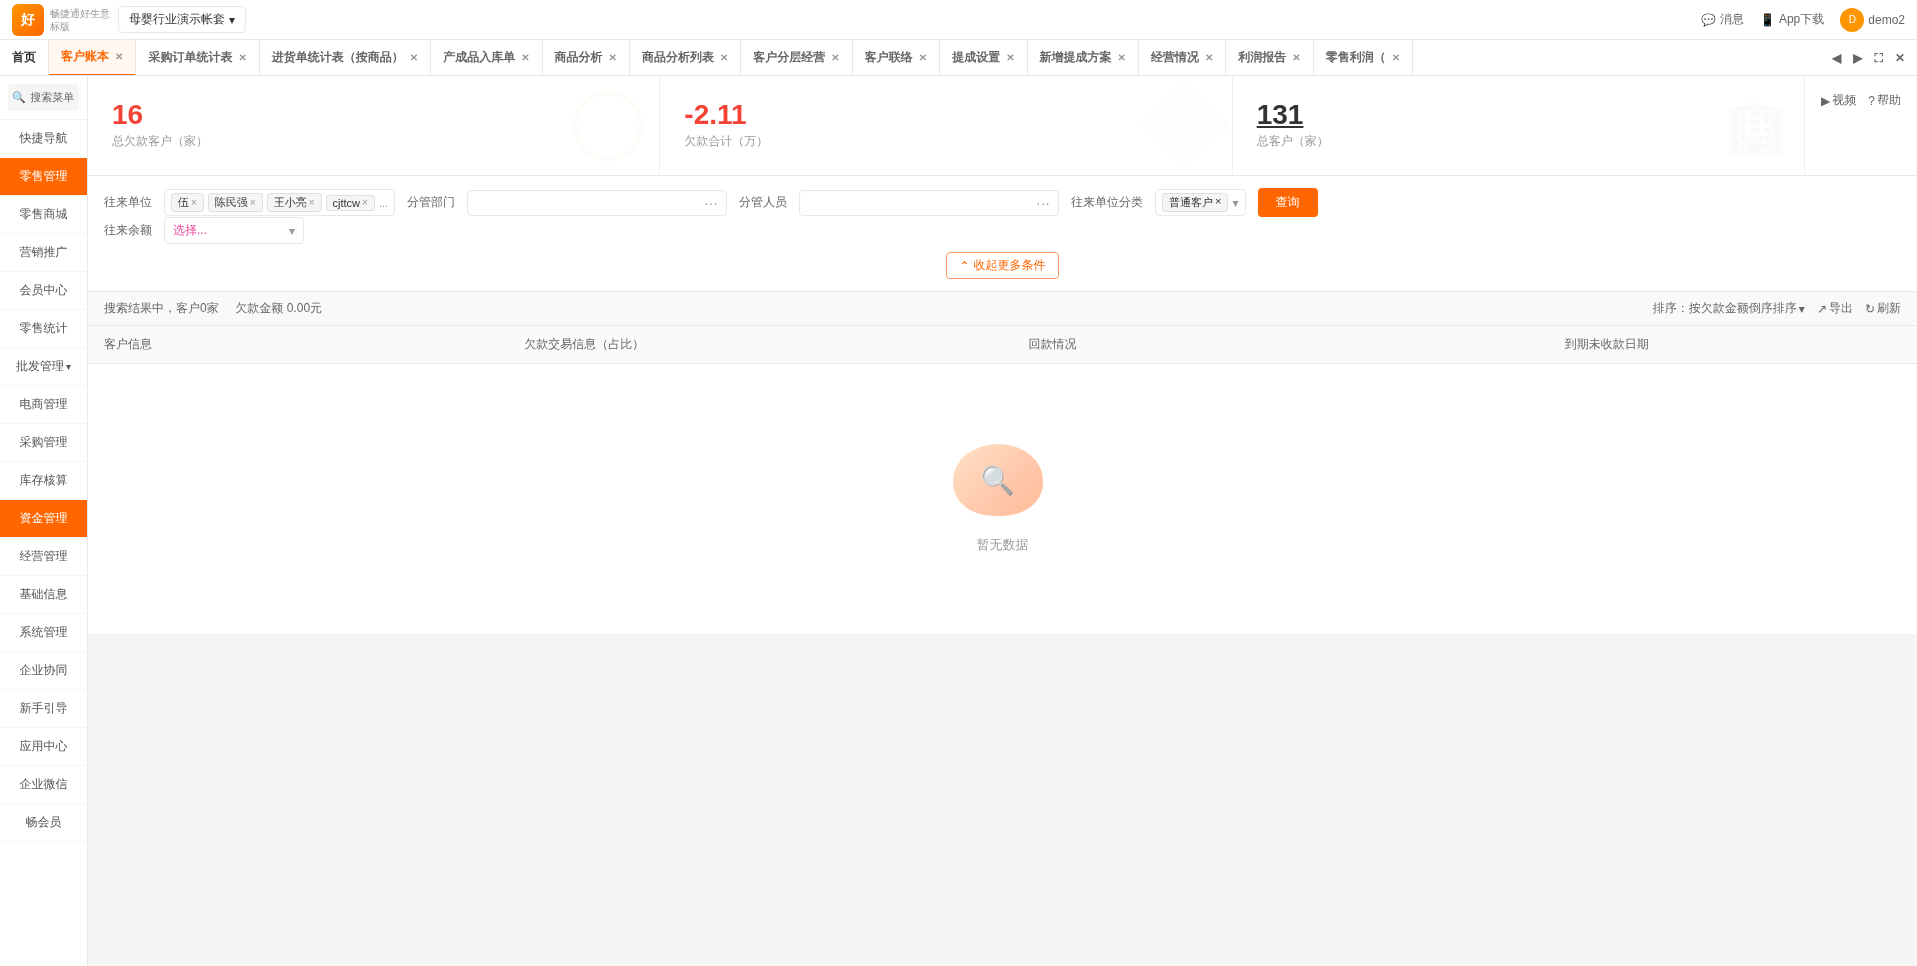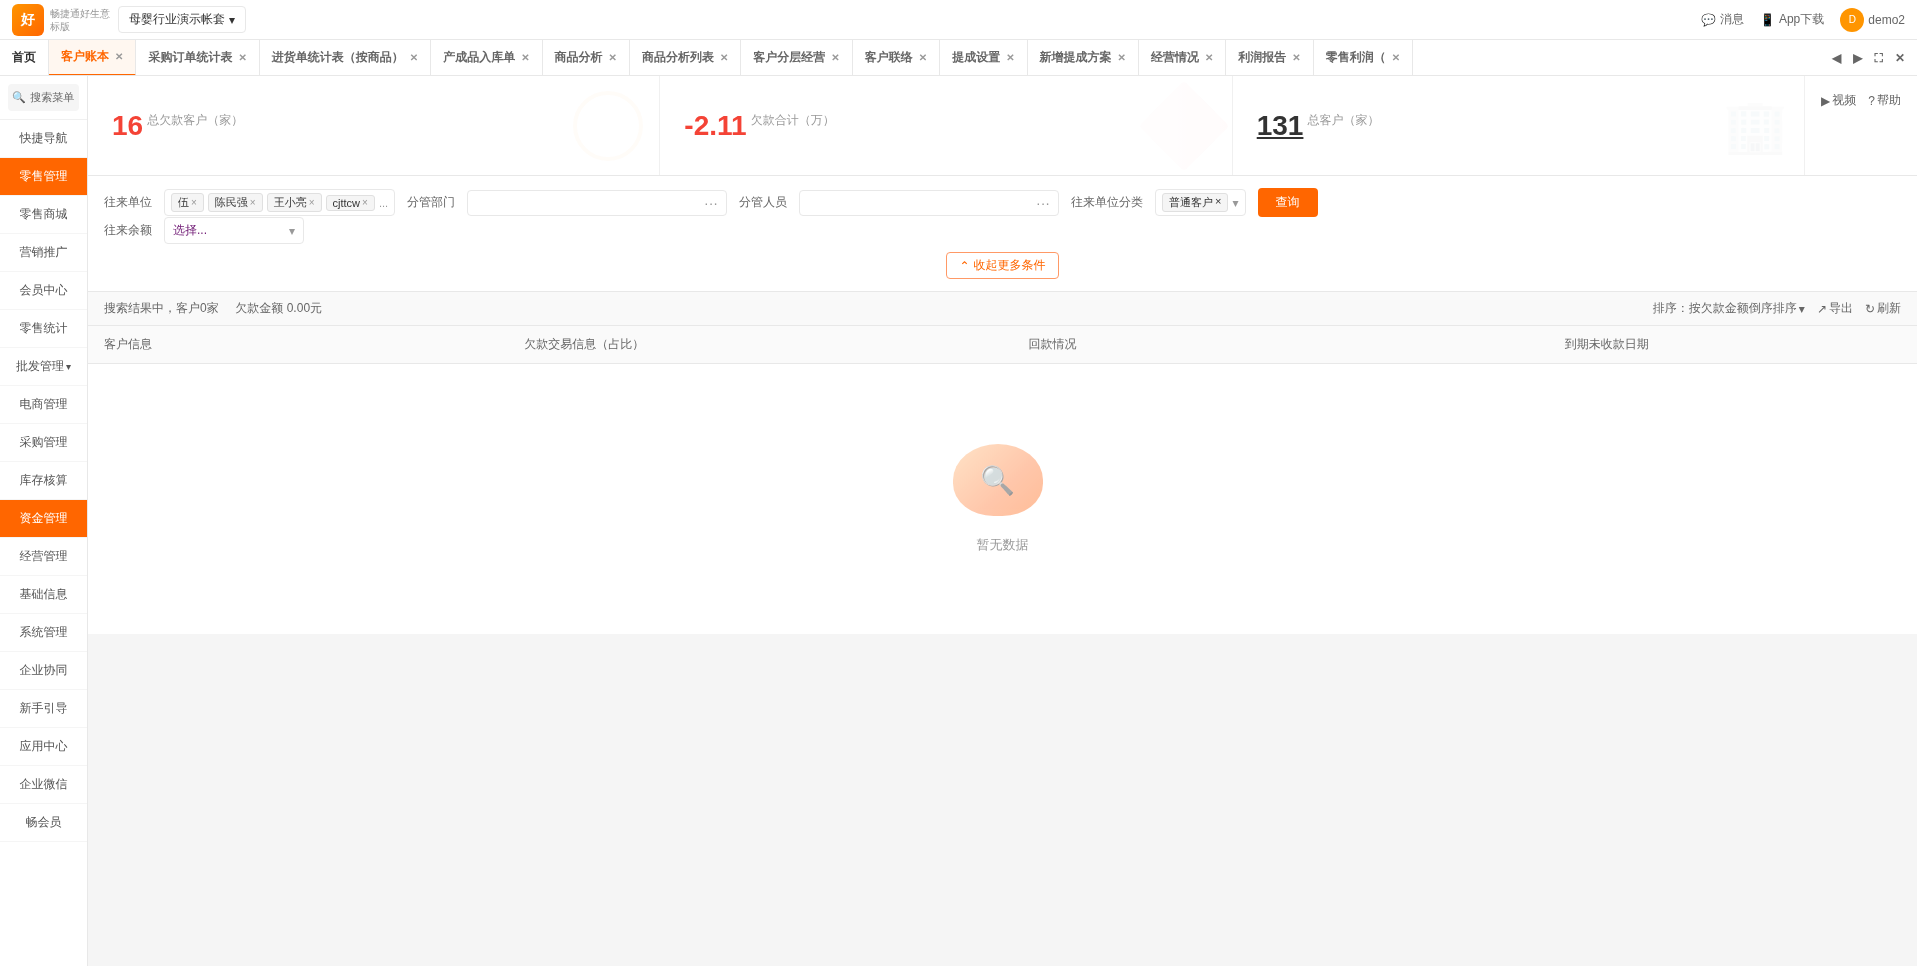--- a/index.html
+++ b/index.html
@@ -39,21 +39,21 @@
     .sidebar-nav-item.has-sub { display: flex; align-items: center; justify-content: center; gap: 2px; }
 
     
     .content-area { flex: 1; overflow-y: auto; background: #f5f5f5; }
 
     
     .stats-panel { background: #fff; display: flex; align-items: stretch; border-bottom: 1px solid #e8e8e8; height: 100px; }
     .stat-item { flex: 1; display: flex; align-items: center; padding: 16px 24px; border-right: 1px solid #f0f0f0; position: relative; overflow: hidden; }
     .stat-item:last-child { border-right: none; }
     .stat-icon-bg { position: absolute; right: 16px; top: 50%; transform: translateY(-50%); opacity: 0.15; }
-    .stat-info { display: flex; flex-direction: row; gap: 4px; z-index: 1; }
+    .stat-info { display: flex; flex-direction: column; gap: 4px; z-index: 1; }
     .stat-value { font-size: 28px; font-weight: bold; line-height: 1; }
     .stat-value.red { color: #f44336; }
     .stat-value.dark { color: #333; text-decoration: underline; }
     .stat-label { font-size: 12px; color: #999; }
     .top-right-actions { display: flex; align-items: center; gap: 12px; padding: 8px 16px; align-self: flex-start; margin-top: 8px; }
     .top-right-actions span { font-size: 12px; color: #666; cursor: pointer; display: flex; align-items: center; gap: 2px; }
 
     
     .filter-area { background: #fff; padding: 12px 16px; border-bottom: 1px solid #e8e8e8; }
     .filter-row { display: flex; align-items: center; gap: 12px; flex-wrap: wrap; }
@@ -347,21 +347,21 @@
           </div>
           <span style="color:#999;">▾</span>
         </div>
 
         <button class="query-btn">查询</button>
       </div>
 
       <div class="filter-row2">
         <span class="filter-label">往来余额</span>
         <div class="filter-balance-select">
-          <span style="color:#701a75;">选择...</span>
+          <span style="color:#ec4899;">选择...</span>
           <span style="color:#999;">▾</span>
         </div>
       </div>
 
       <div style="display:flex;justify-content:center;margin-top:8px;">
         <div class="collapse-btn">
           <span>⌃</span>
           <span>收起更多条件</span>
         </div>
       </div>

